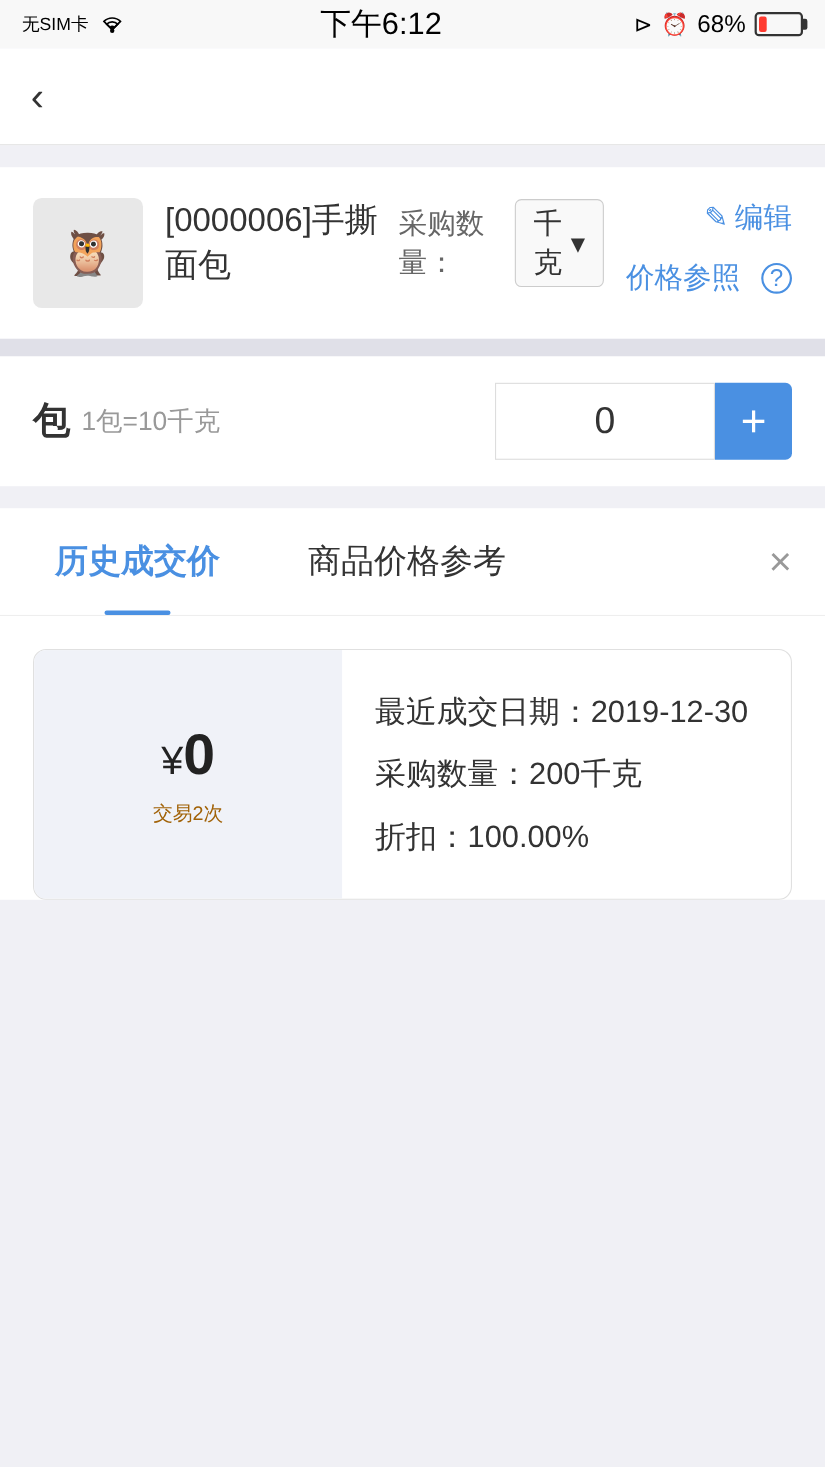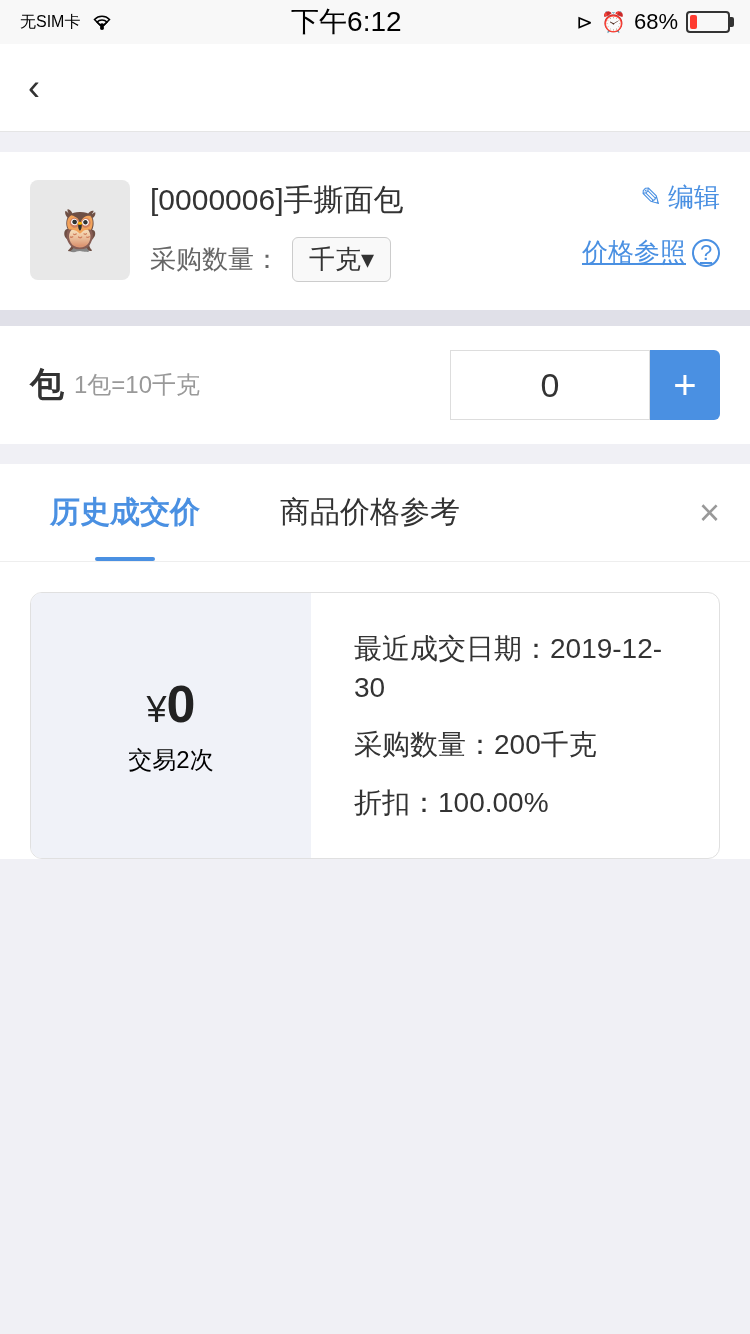--- a/index.html
+++ b/index.html
@@ -117,21 +117,20 @@
       align-items: center;
       justify-content: center;
       flex-shrink: 0;
     }
     .owl-icon {
       font-size: 40px;
       color: #888;
     }
     .product-details {
       display: flex;
-      flex-direction: column;
       gap: 16px;
     }
     .product-name {
       font-size: 30px;
       color: #333;
       font-weight: 500;
     }
     .product-unit-row {
       display: flex;
       align-items: center;
@@ -156,24 +155,23 @@
       display: flex;
       align-items: center;
       gap: 6px;
       cursor: pointer;
     }
     .price-ref-link {
       font-size: 26px;
       color: #4a90e2;
       display: flex;
       align-items: center;
-      gap: 6px;
+      gap: 19px;
       cursor: pointer;
       margin-left: auto;
-      text-decoration: underline;
     }
 
     
     .separator-bar {
       width: 750px;
       height: 16px;
       background: #e0e0e8;
     }
 
     
@@ -295,27 +293,27 @@
     .history-price {
       font-size: 52px;
       font-weight: 600;
       color: #222;
     }
     .history-price-symbol {
       font-size: 36px;
       font-weight: 400;
     }
     .history-trades {
-      font-size: 24px;
-      color: #000000;
+      font-size: 18px;
+      color: #a16207;
       margin-top: 10px;
     }
     .history-right {
       flex: 1;
-      padding: 36px 43px;
+      padding: 36px 30px;
       display: flex;
       flex-direction: column;
       gap: 18px;
     }
     .history-detail-row {
       font-size: 28px;
       color: #333;
       line-height: 1.4;
     }
     .history-detail-label {

